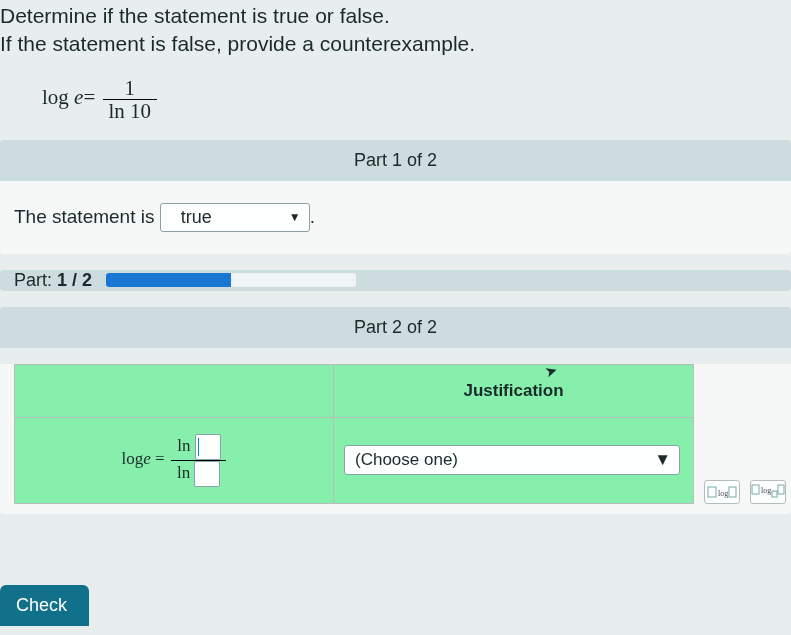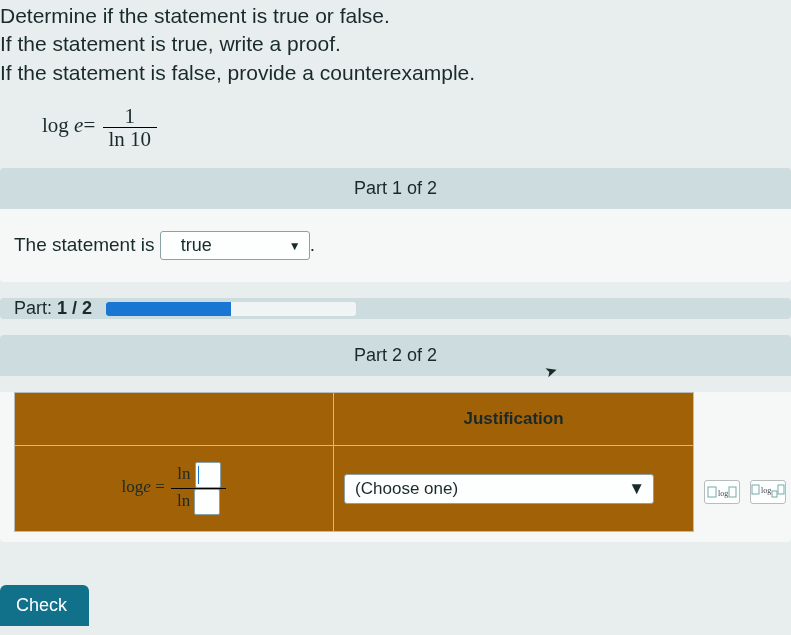--- a/index.html
+++ b/index.html
@@ -92,21 +92,21 @@
   }
   .work-table {
     border-collapse: collapse;
     width: 680px;
     margin: 16px 0 0 14px;
   }
   .work-table td, .work-table th {
     border: 1px solid #b8bcbc;
     padding: 16px 10px;
     font-size: 17px;
-    background: #a16207;
+    background: #86efac;
     vertical-align: middle;
   }
   .work-table th {
     font-weight: bold;
     text-align: center;
     height: 36px;
   }
   .expr-cell {
     font-family: "Times New Roman", serif;
     font-size: 20px;
@@ -132,21 +132,21 @@
     margin-right: 21px;
   }
   .just-dropdown {
     display: inline-flex;
     align-items: center;
     justify-content: space-between;
     border: 1px solid #8aa1a5;
     background: #fdfefe;
     border-radius: 3px;
     padding: 4px 8px 4px 10px;
-    width: 310px;
+    width: 336px;
     font-size: 17px;
     cursor: pointer;
   }
   .palette {
     position: absolute;
     right: 3px;
     top: 480px;
     width: 84px;
     display: flex;
     flex-direction: column;
@@ -184,21 +184,20 @@
     font-size: 15px;
     transform: rotate(-18deg);
     pointer-events: none;
   }
 </style>
 </head>
 <body>
 
 <div class="instructions">
   <div>Determine if the statement is true or false.</div>
-  <div>If the statement is true, write a proof.</div>
   <div>If the statement is false, provide a counterexample.</div>
 </div>
 
 <div class="formula">
   <span>log </span><i>e</i><span>=</span>
   <span class="frac">
     <span class="num">1</span>
     <span class="den">
       <span>ln </span><span>10</span>
     </span>

